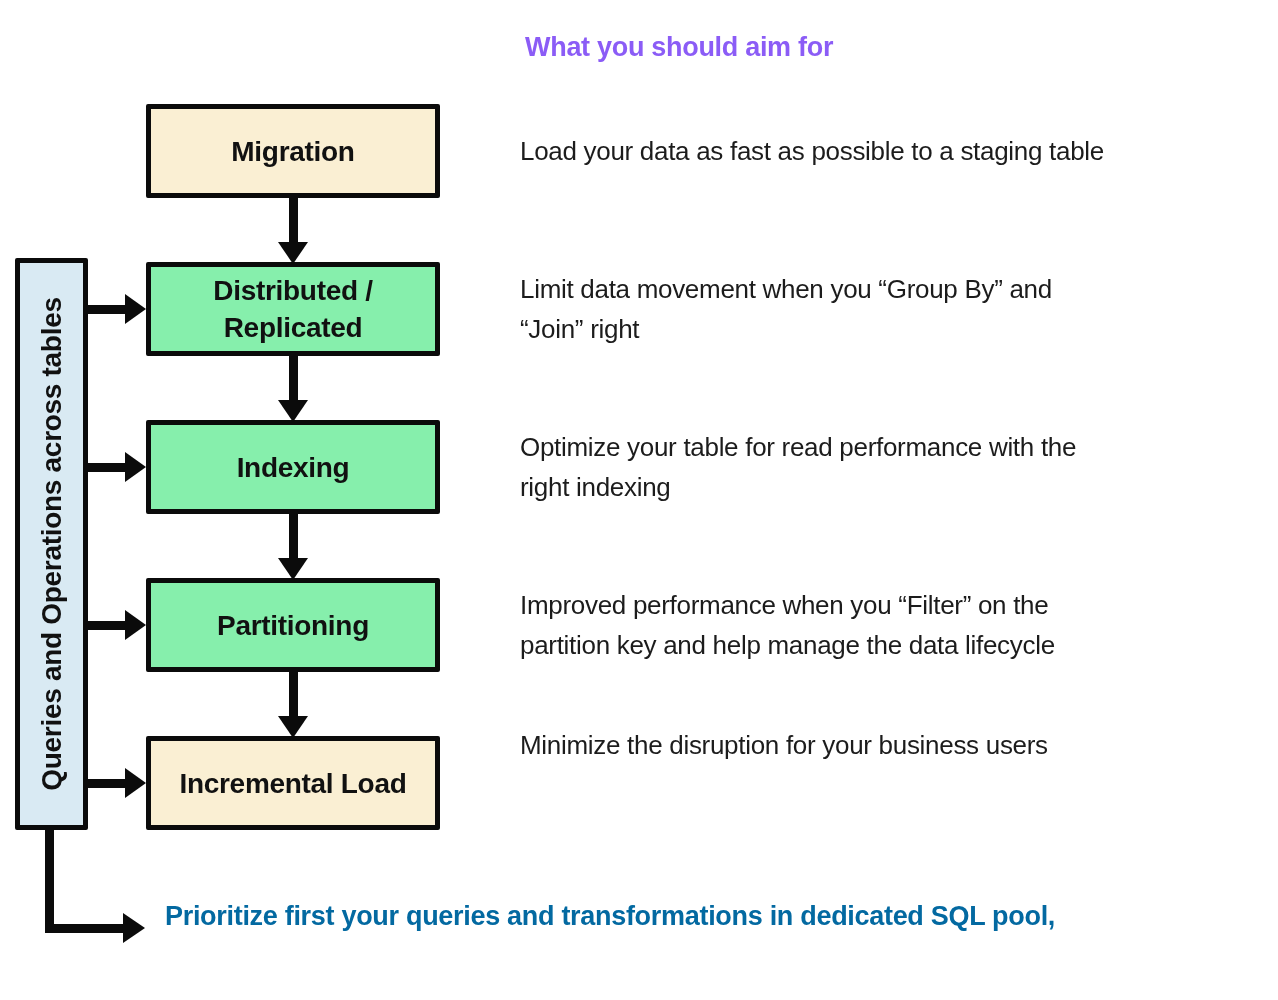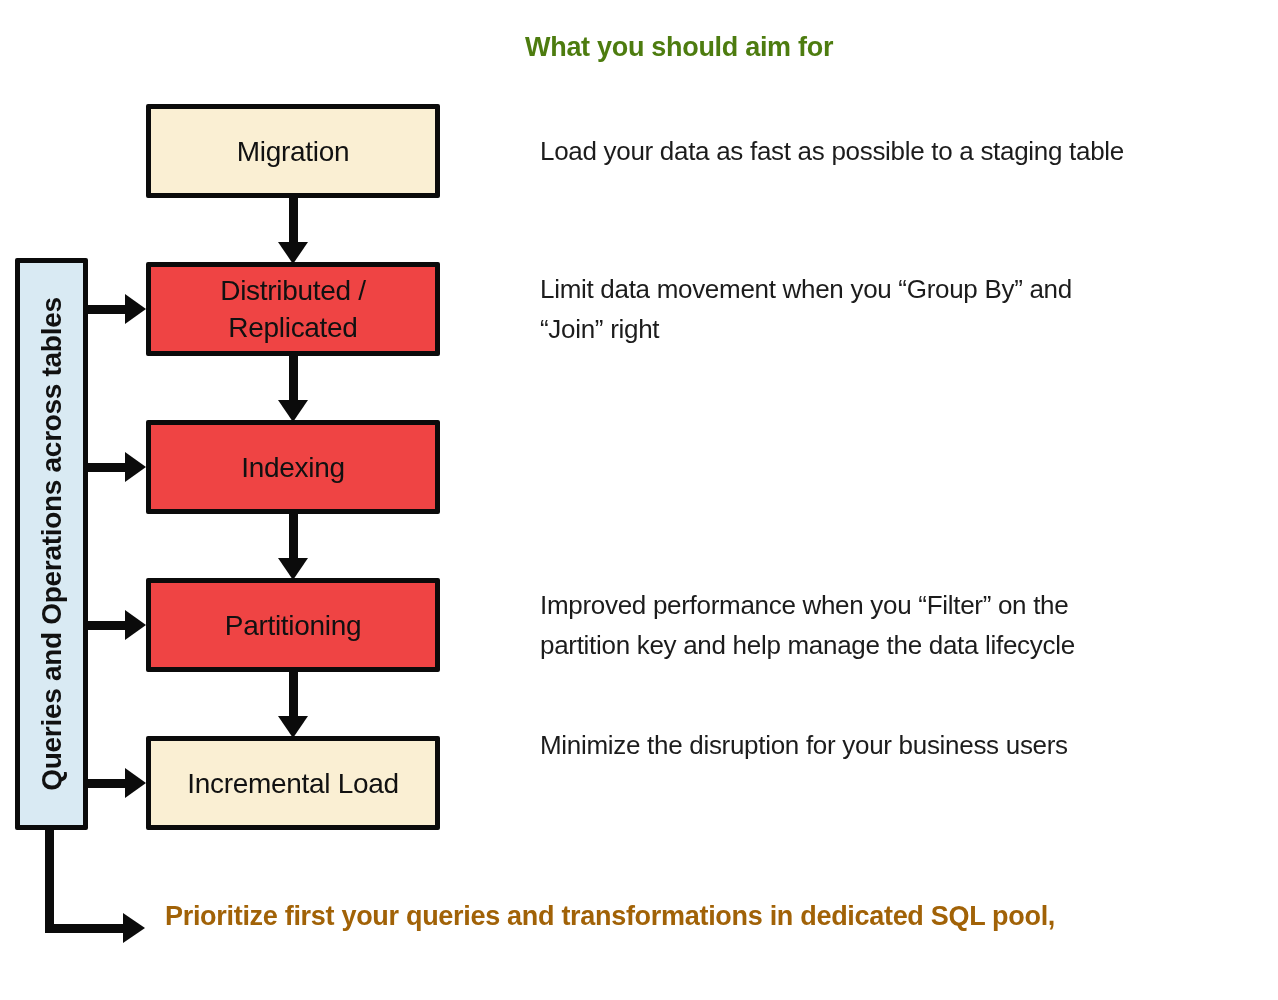--- a/index.html
+++ b/index.html
@@ -9,36 +9,36 @@
   .canvas{
     position:relative;
     width:1278px; height:1000px;
     background:#ffffff;
     overflow:hidden;
   }
 
   .title{
     position:absolute; left:525px; top:32px;
     font-size:27px; font-weight:bold; letter-spacing:-0.3px;
-    color:#4d7c0f;
+    color:#8b5cf6;
     white-space:nowrap;
   }
 
   
   .box{
     position:absolute; left:146px; width:294px; height:94px;
     border:5px solid #0b0b0b; border-radius:2px;
     display:flex; align-items:center; justify-content:center;
     text-align:center;
-    font-size:28px; font-weight:normal; line-height:37px;
+    font-size:28px; font-weight:bold; line-height:37px;
     letter-spacing:-0.3px; color:#111;
     padding:12px 6px;
   }
   .fill-cream{ background:#faefd3; }
-  .fill-green{ background:#ef4444; }
+  .fill-green{ background:#86efac; }
 
   
   .sidebar{
     position:absolute; left:15px; top:258px; width:73px; height:572px;
     background:#d9eaf3; border:5px solid #0b0b0b; border-radius:2px;
   }
   .sidebar-label{
     position:absolute; left:50%; top:50%;
     transform:translate(-50%,-50%) rotate(-90deg);
     white-space:nowrap;
@@ -72,27 +72,27 @@
     border-top:15px solid transparent; border-bottom:15px solid transparent;
     border-left:22px solid #0b0b0b;
   }
 
   
   .desc{
     position:absolute; left:520px;
     font-size:26px; line-height:40px; letter-spacing:-0.3px;
     color:#1c1c1c; white-space:nowrap;
   }
-  .desc .line{ display:block;margin-left:20px; }
+  .desc .line{ display:block; }
 
   
   .footer{
     position:absolute; left:165px; top:896px;
     font-size:27px; font-weight:bold; line-height:40px;
-    letter-spacing:-0.3px; color:#a16207; white-space:nowrap;
+    letter-spacing:-0.3px; color:#0369a1; white-space:nowrap;
   }
   .footer .line{ display:block; }
 </style>
 </head>
 <body>
 
 <div class="canvas">
 
   <div class="title">What you should aim for</div>
 
@@ -154,20 +154,24 @@
   <div class="elbow-h"></div>
   <div class="elbow-head"></div>
 
   <div class="desc" style="top:131px">
     <span class="line">Load your data as fast as possible to a staging table</span>
   </div>
   <div class="desc" style="top:269px">
     <span class="line">Limit data movement when you “Group By” and</span>
     <span class="line">“Join” right</span>
   </div>
+  <div class="desc" style="top:427px">
+    <span class="line">Optimize your table for read performance with the</span>
+    <span class="line">right indexing</span>
+  </div>
   <div class="desc" style="top:585px">
     <span class="line">Improved performance when you “Filter” on the</span>
     <span class="line">partition key and help manage the data lifecycle</span>
   </div>
   <div class="desc" style="top:725px">
     <span class="line">Minimize the disruption for your business users</span>
   </div>
 
   <div class="footer">
     <span class="line">Prioritize first your queries and transformations in dedicated SQL pool,</span>

